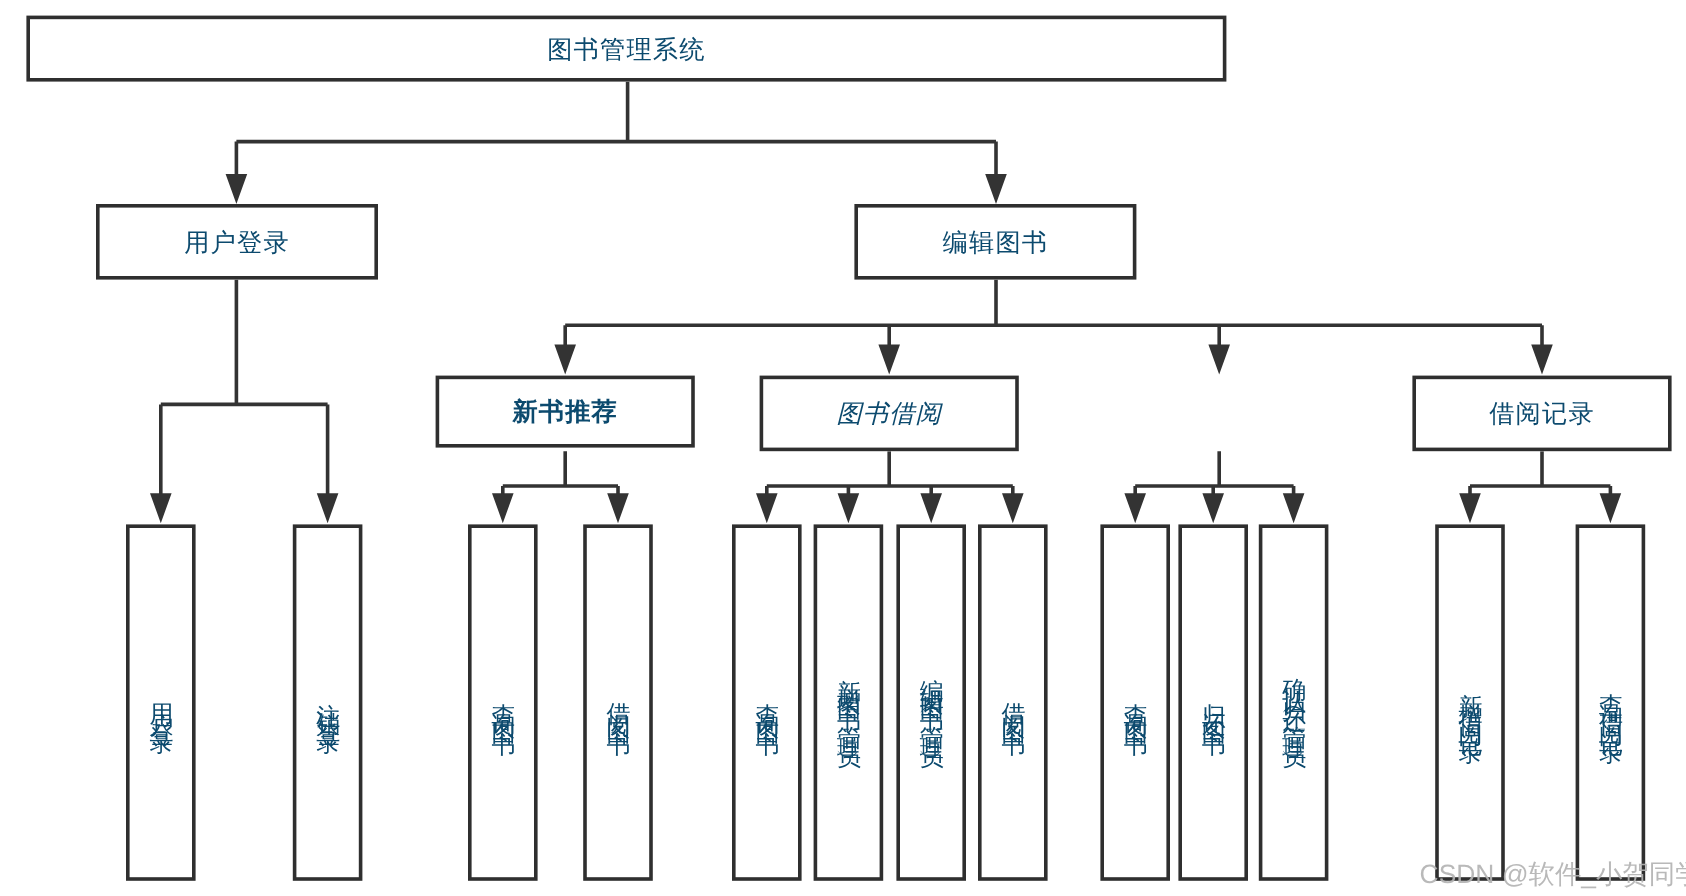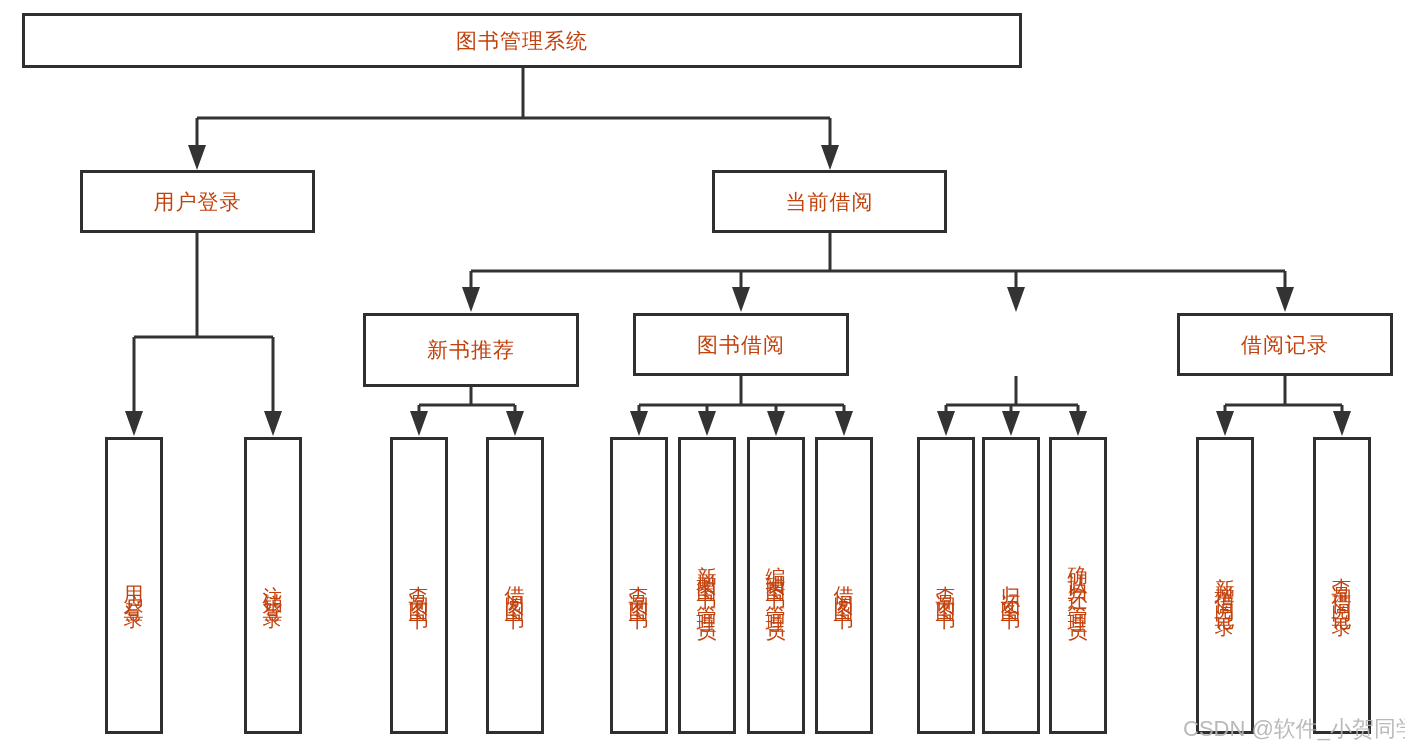--- a/index.html
+++ b/index.html
@@ -18,21 +18,21 @@
     z-index: 1;
   }
   .box {
     position: absolute;
     box-sizing: border-box;
     background: #ffffff;
     border: 3px solid #2f2f2f;
     display: flex;
     align-items: center;
     justify-content: center;
-    color: #c2410c;
+    color: #0c4a6e;
     z-index: 2;
   }
   .h-box { font-size: 21px; letter-spacing: 1px; white-space: nowrap; }
   .leaf {
     writing-mode: vertical-rl;
     text-orientation: mixed;
     font-size: 20px;
     letter-spacing: 8px;
     line-height: 1;
   }
@@ -83,27 +83,27 @@
   </svg>
 
   <div class="box h-box" style="left:22px; top:13px; width:1000px; height:55px;">
     <span>图书管理系统</span>
   </div>
 
   <div class="box h-box" style="left:80px; top:170px; width:235px; height:63px;">
     <span>用户登录</span>
   </div>
   <div class="box h-box" style="left:712px; top:170px; width:235px; height:63px;">
-    <span>当前借阅</span>
+    <span>编辑图书</span>
   </div>
 
-  <div class="box h-box" style="left:363px; top:313px; width:216px; height:74px;">
+  <div class="box h-box" style="left:363px; top:313px; width:216px; height:60px;font-weight:bold;">
     <span>新书推荐</span>
   </div>
-  <div class="box h-box" style="left:633px; top:313px; width:216px; height:63px;">
+  <div class="box h-box" style="left:633px; top:313px; width:216px; height:63px;font-style:italic;">
     <span>图书借阅</span>
   </div>
   <div class="box h-box" style="left:1177px; top:313px; width:216px; height:63px;">
     <span>借阅记录</span>
   </div>
 
   <div class="box leaf" style="left:105px; top:437px; width:58px; height:297px;">
     <span>用户登录</span>
   </div>
   <div class="box leaf" style="left:244px; top:437px; width:58px; height:297px;">

